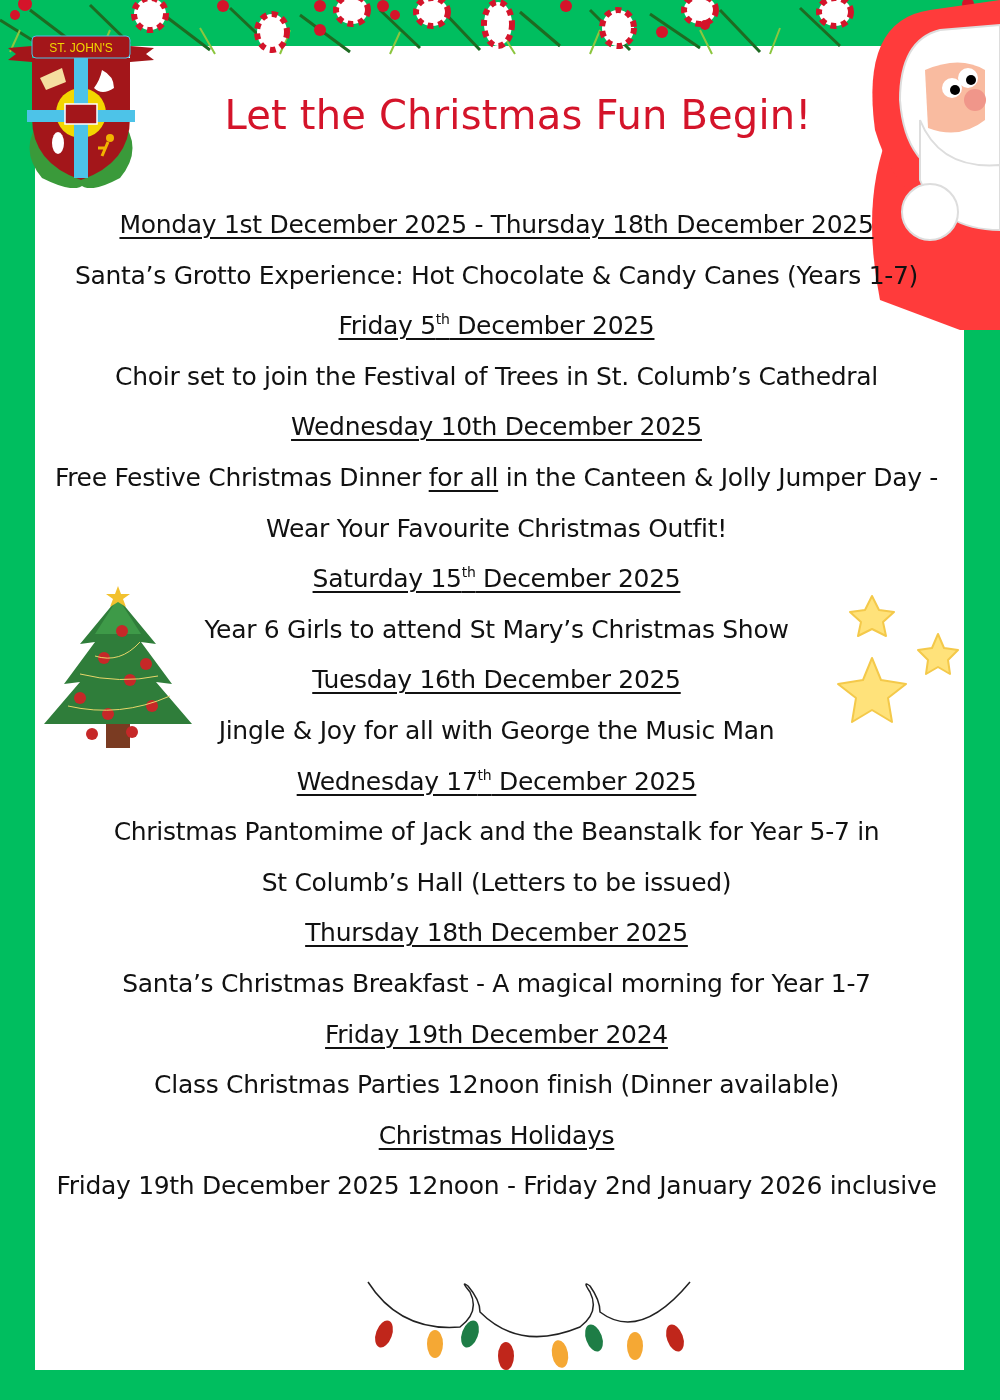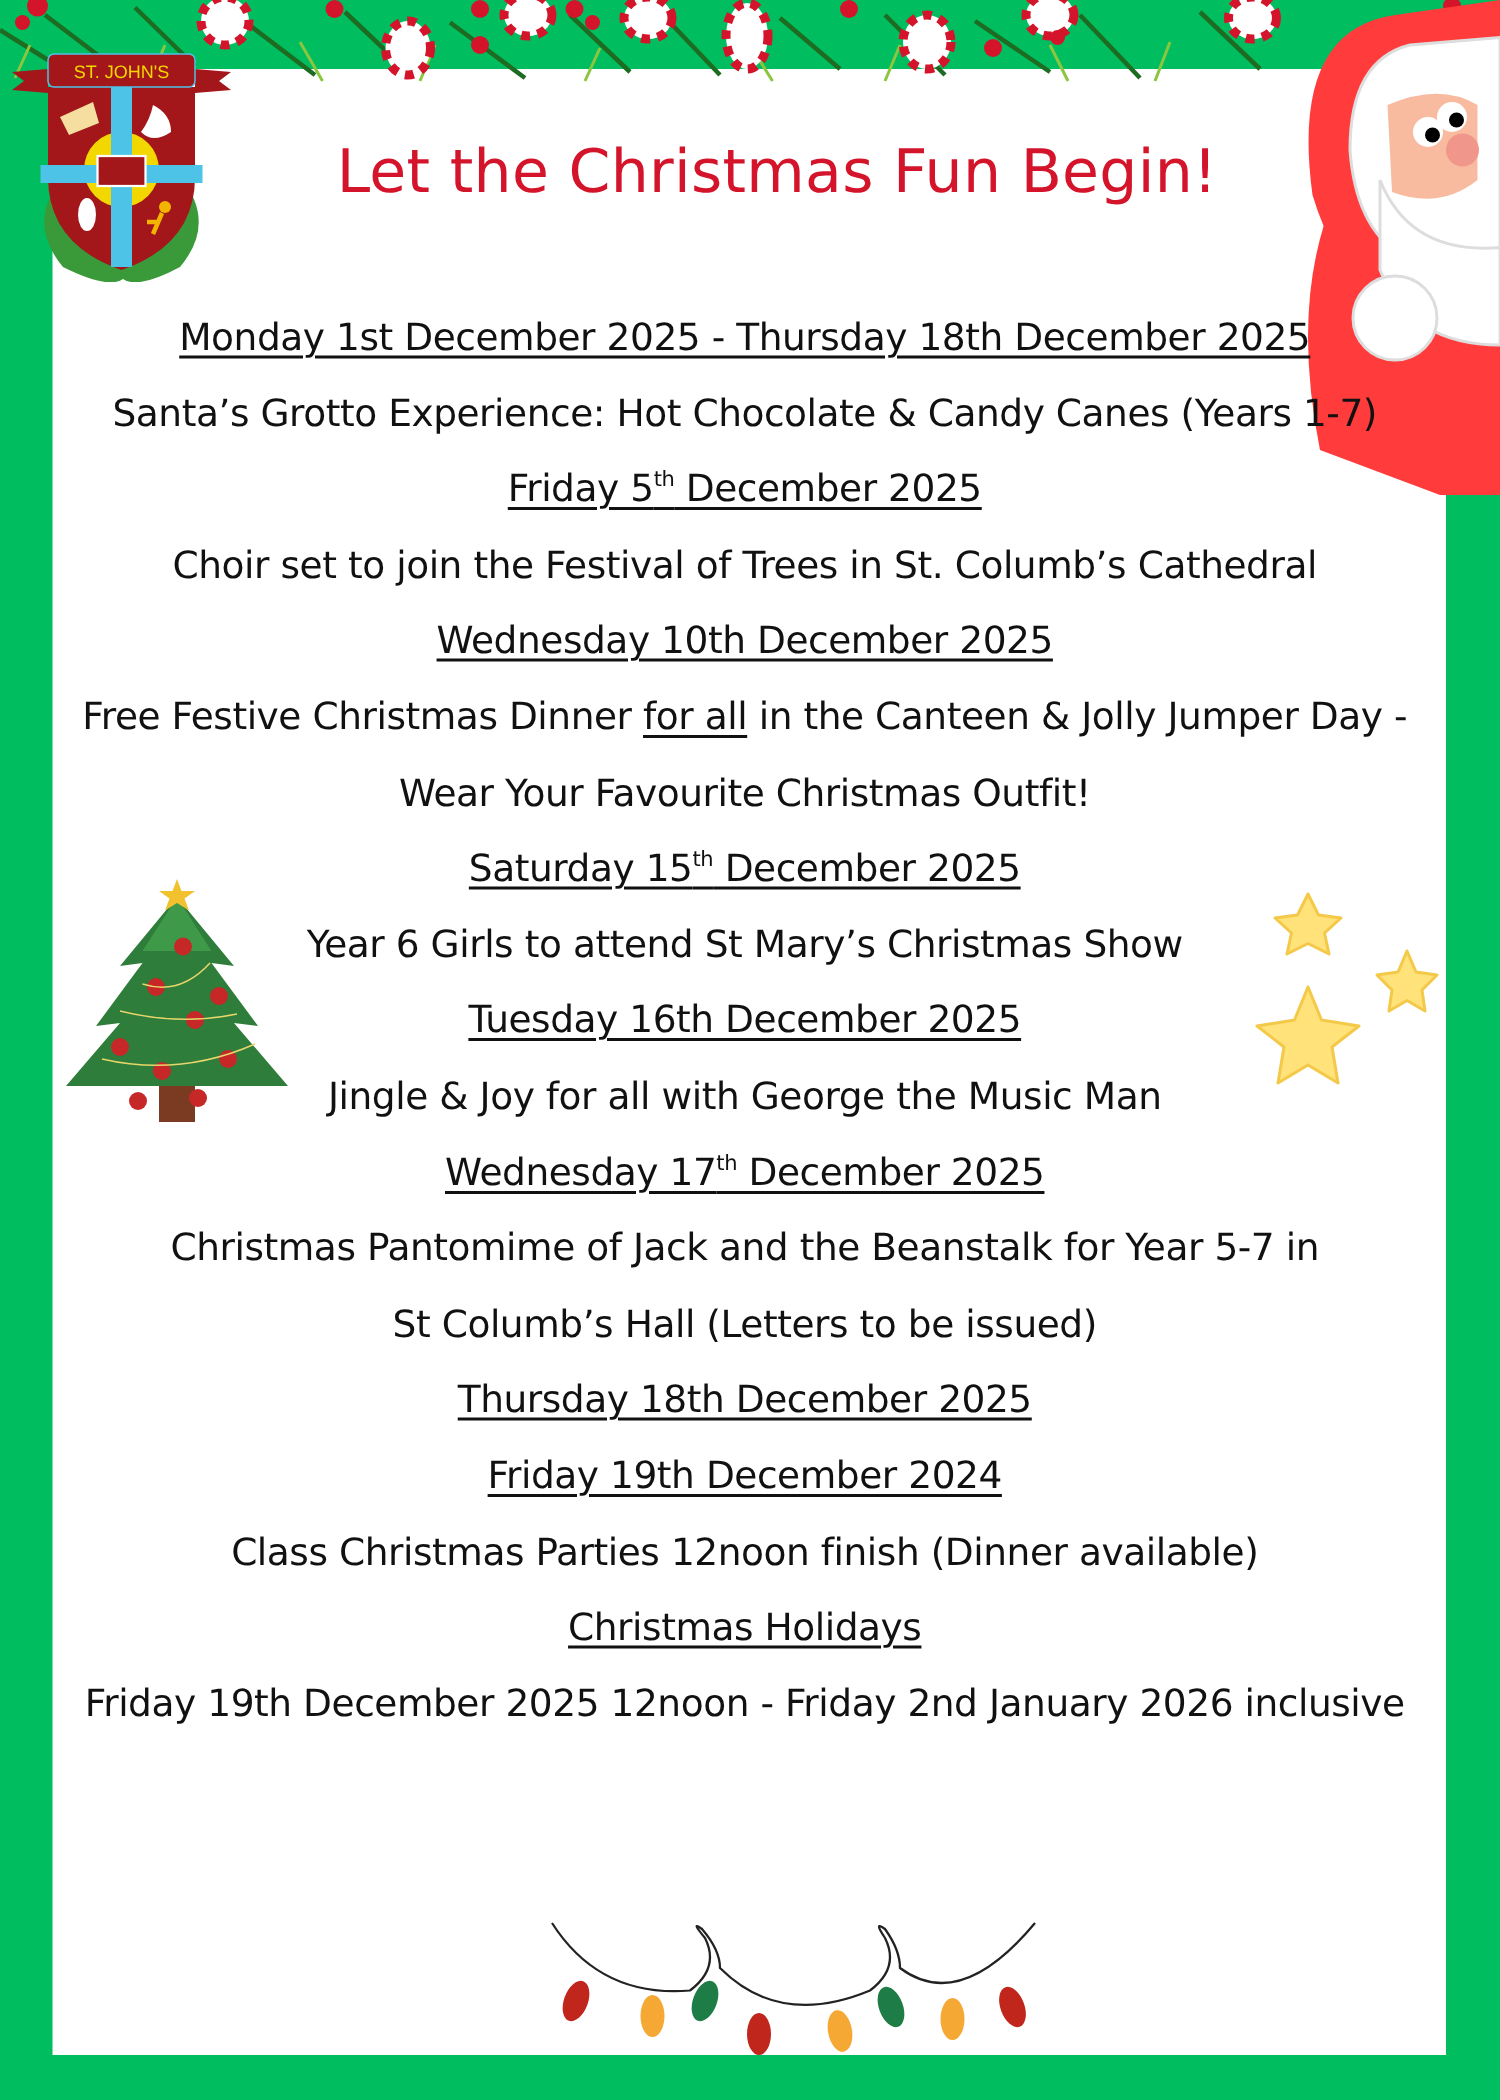--- a/index.html
+++ b/index.html
@@ -141,20 +141,21 @@
   <div class="line">Year 6 Girls to attend St Mary’s Christmas Show</div>
 
   <div class="line heading"><span class="u">Tuesday 16th December 2025 </span></div>
   <div class="line">Jingle &amp; Joy for all with George the Music Man</div>
 
   <div class="line heading"><span class="u"><span>Wednesday 17</span><sup>th</sup><span> December 2025</span></span></div>
   <div class="line">Christmas Pantomime of Jack and the Beanstalk for Year 5-7 in</div>
   <div class="line">St Columb’s Hall (Letters to be issued)</div>
 
   <div class="line heading"><span class="u">Thursday 18th December 2025</span></div>
+  <div class="line">Santa’s Christmas Breakfast - A magical morning for Year 1-7</div>
 
   <div class="line heading"><span class="u">Friday 19th December 2024</span></div>
   <div class="line">Class Christmas Parties 12noon finish (Dinner available)</div>
 
   <div class="line heading"><span class="u">Christmas Holidays </span></div>
   <div class="line">Friday 19th December 2025 12noon - Friday 2nd January 2026 inclusive</div>
 </div>
 
 <svg class="tree" viewBox="0 0 156 170">
   <rect x="66" y="140" width="24" height="24" fill="#7A3B22"></rect>

